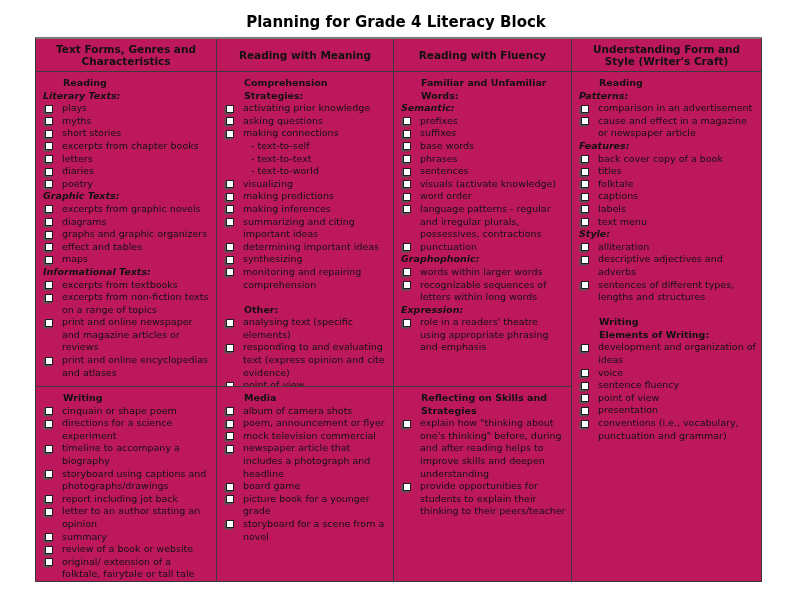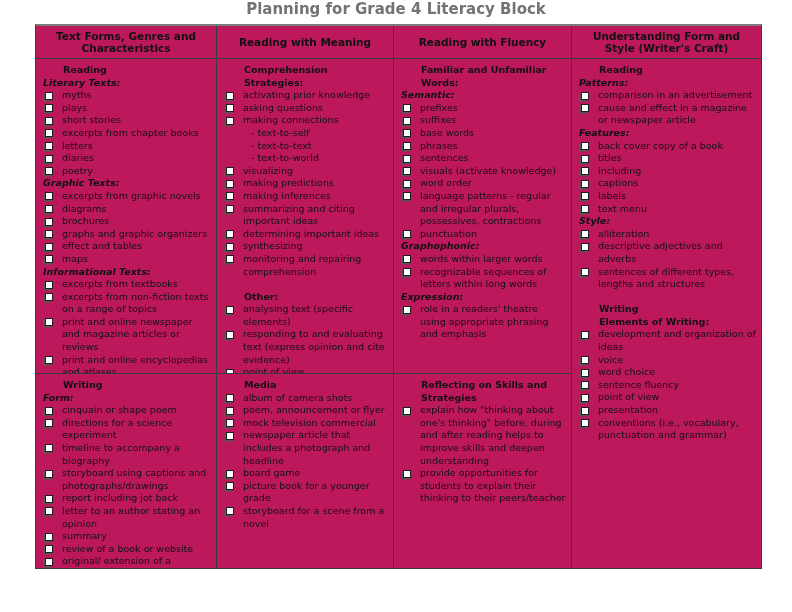--- a/index.html
+++ b/index.html
@@ -2,22 +2,22 @@
 <html><head>
 <meta charset="utf-8">
 <style>
   html, body { margin:0; padding:0; }
   body {
     width:792px; height:612px; background:#ffffff; overflow:hidden;
     font-family:"DejaVu Sans", "Liberation Sans", sans-serif;
     color:#111; -webkit-font-smoothing:antialiased;
   }
   .page-title {
-    margin:0; padding-top:0; padding-bottom:6px;
-    text-align:center; font-size:15px; font-weight:bold; color:#737373;
+    margin:0; padding-top:13px; padding-bottom:6px;
+    text-align:center; font-size:15px; font-weight:bold; color:#000000;
   }
   .lit-table {
     margin-left:35px; width:727px; height:545px;
     display:grid;
     grid-template-columns:180px 177px 178px auto;
     grid-template-rows:33px 315px auto;
     border:1px solid #3a3a3a; border-top:2px solid #7a7a7a;
     box-sizing:border-box; background:#be185d;
   }
   .hcell {
@@ -54,28 +54,28 @@
   <div class="hcell">Text Forms, Genres and Characteristics</div>
   <div class="hcell bleft">Reading with Meaning</div>
   <div class="hcell bleft">Reading with Fluency</div>
   <div class="hcell bleft">Understanding Form and Style (Writer's Craft)</div>
 
   <div class="cell bbottom">
       <div class="blk heading">Reading</div>
       <div class="blk subheading">Literary Texts:</div>
       <div class="blk item">
         <span class="checkbox"></span>
+        <span class="itext">plays</span>
+      </div>
+      <div class="blk item">
+        <span class="checkbox"></span>
         <span class="itext">myths</span>
       </div>
       <div class="blk item">
         <span class="checkbox"></span>
-        <span class="itext">plays</span>
-      </div>
-      <div class="blk item">
-        <span class="checkbox"></span>
         <span class="itext">short stories</span>
       </div>
       <div class="blk item">
         <span class="checkbox"></span>
         <span class="itext">excerpts from chapter books</span>
       </div>
       <div class="blk item">
         <span class="checkbox"></span>
         <span class="itext">letters</span>
       </div>
@@ -88,24 +88,20 @@
         <span class="itext">poetry</span>
       </div>
       <div class="blk subheading">Graphic Texts:</div>
       <div class="blk item">
         <span class="checkbox"></span>
         <span class="itext">excerpts from graphic novels</span>
       </div>
       <div class="blk item">
         <span class="checkbox"></span>
         <span class="itext">diagrams</span>
-      </div>
-      <div class="blk item">
-        <span class="checkbox"></span>
-        <span class="itext">brochures</span>
       </div>
       <div class="blk item">
         <span class="checkbox"></span>
         <span class="itext">graphs and graphic organizers</span>
       </div>
       <div class="blk item">
         <span class="checkbox"></span>
         <span class="itext">effect and tables</span>
       </div>
       <div class="blk item">
@@ -259,21 +255,21 @@
       <div class="blk item">
         <span class="checkbox"></span>
         <span class="itext">back cover copy of a book</span>
       </div>
       <div class="blk item">
         <span class="checkbox"></span>
         <span class="itext">titles</span>
       </div>
       <div class="blk item">
         <span class="checkbox"></span>
-        <span class="itext">including</span>
+        <span class="itext">folktale</span>
       </div>
       <div class="blk item">
         <span class="checkbox"></span>
         <span class="itext">captions</span>
       </div>
       <div class="blk item">
         <span class="checkbox"></span>
         <span class="itext">labels</span>
       </div>
       <div class="blk item">
@@ -299,43 +295,38 @@
       <div class="blk item">
         <span class="checkbox"></span>
         <span class="itext">development and organization of ideas</span>
       </div>
       <div class="blk item">
         <span class="checkbox"></span>
         <span class="itext">voice</span>
       </div>
       <div class="blk item">
         <span class="checkbox"></span>
-        <span class="itext">word choice</span>
-      </div>
-      <div class="blk item">
-        <span class="checkbox"></span>
         <span class="itext">sentence fluency</span>
       </div>
       <div class="blk item">
         <span class="checkbox"></span>
         <span class="itext">point of view</span>
       </div>
       <div class="blk item">
         <span class="checkbox"></span>
         <span class="itext">presentation</span>
       </div>
       <div class="blk item">
         <span class="checkbox"></span>
         <span class="itext">conventions (i.e., vocabulary, punctuation and grammar)</span>
       </div>
     </div>
 
   <div class="cell">
       <div class="blk heading">Writing</div>
-      <div class="blk subheading">Form:</div>
       <div class="blk item">
         <span class="checkbox"></span>
         <span class="itext">cinquain or shape poem</span>
       </div>
       <div class="blk item">
         <span class="checkbox"></span>
         <span class="itext">directions for a science experiment</span>
       </div>
       <div class="blk item">
         <span class="checkbox"></span>

